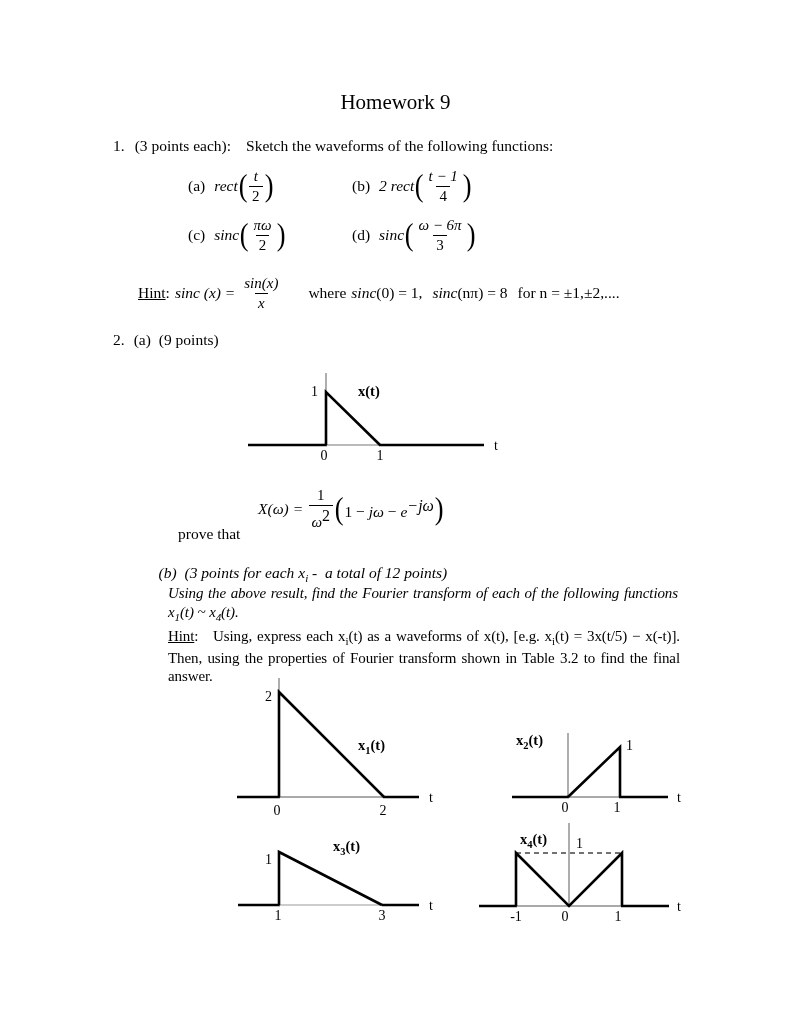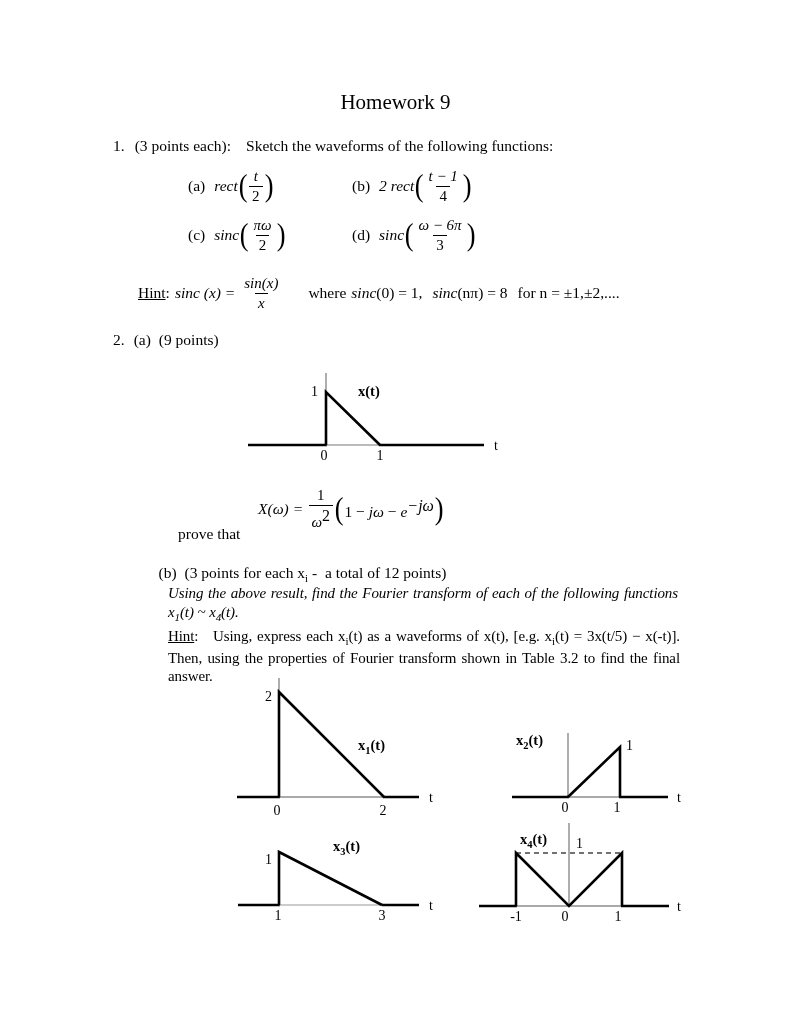--- a/index.html
+++ b/index.html
@@ -132,21 +132,21 @@
     <span class="gap-sm"></span>
     <span class="frac">
       <span class="num">1</span>
       <span class="den"><span class="it">ω</span><sup>2</sup></span>
     </span>
     <span class="bp">(</span>
     <span><span>1 − </span><span class="it">jω</span><span> − </span><span class="it">e</span><sup class="it">−jω</sup></span>
     <span class="bp">)</span>
   </div>
 
-  <div class="abs" style="left:143px; top:546px; white-space:pre;">
+  <div class="abs" style="left:143px; top:546px; white-space:pre;font-style:italic;">
     <span>(b)</span><span class="gap-md" style="width:8px;"></span><span>(3 points for each x</span><sub>i</sub><span> -  a total of 12 points)</span>
   </div>
 
   <div class="abs just" style="left:168px; top:584px; width:510px;font-style:italic;">
     <span>Using the above result, find the Fourier transform of each of the following functions x</span><sub>1</sub><span>(t) ~ x</span><sub>4</sub><span>(t).</span>
   </div>
 
   <div class="abs just" style="left:168px; top:627px; width:512px;">
     <span class="ul">Hint</span><span style="white-space:pre;">:   </span><span>Using, express each x</span><sub>i</sub><span>(t) as a waveforms of x(t),  [e.g. x</span><sub>i</sub><span>(t) = 3x(t/5) − x(-t)].  Then, using the properties of Fourier transform shown in Table 3.2 to find the final answer.</span>
   </div>

